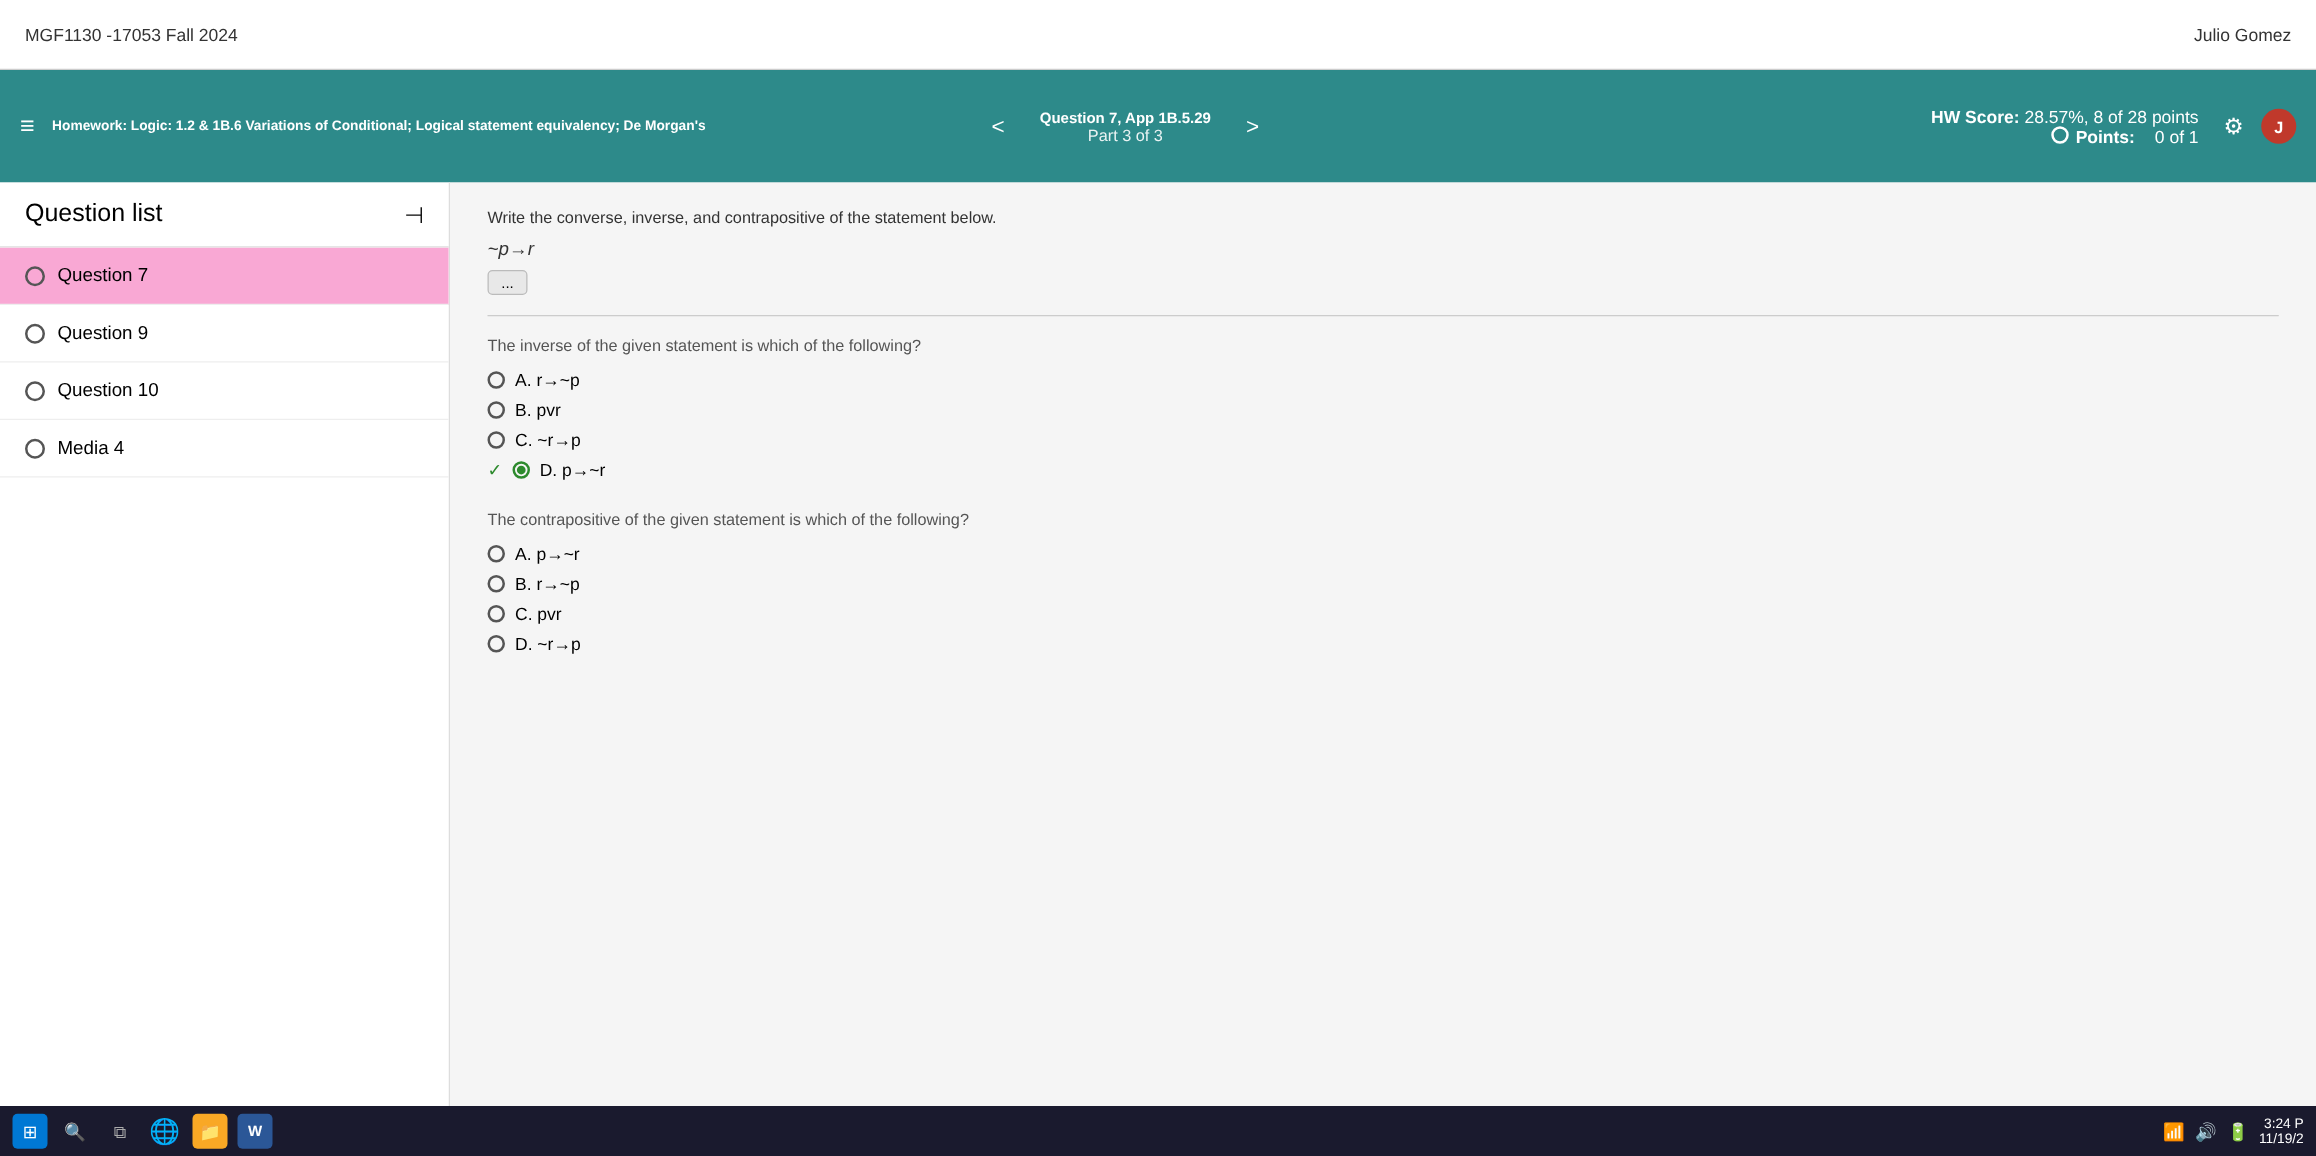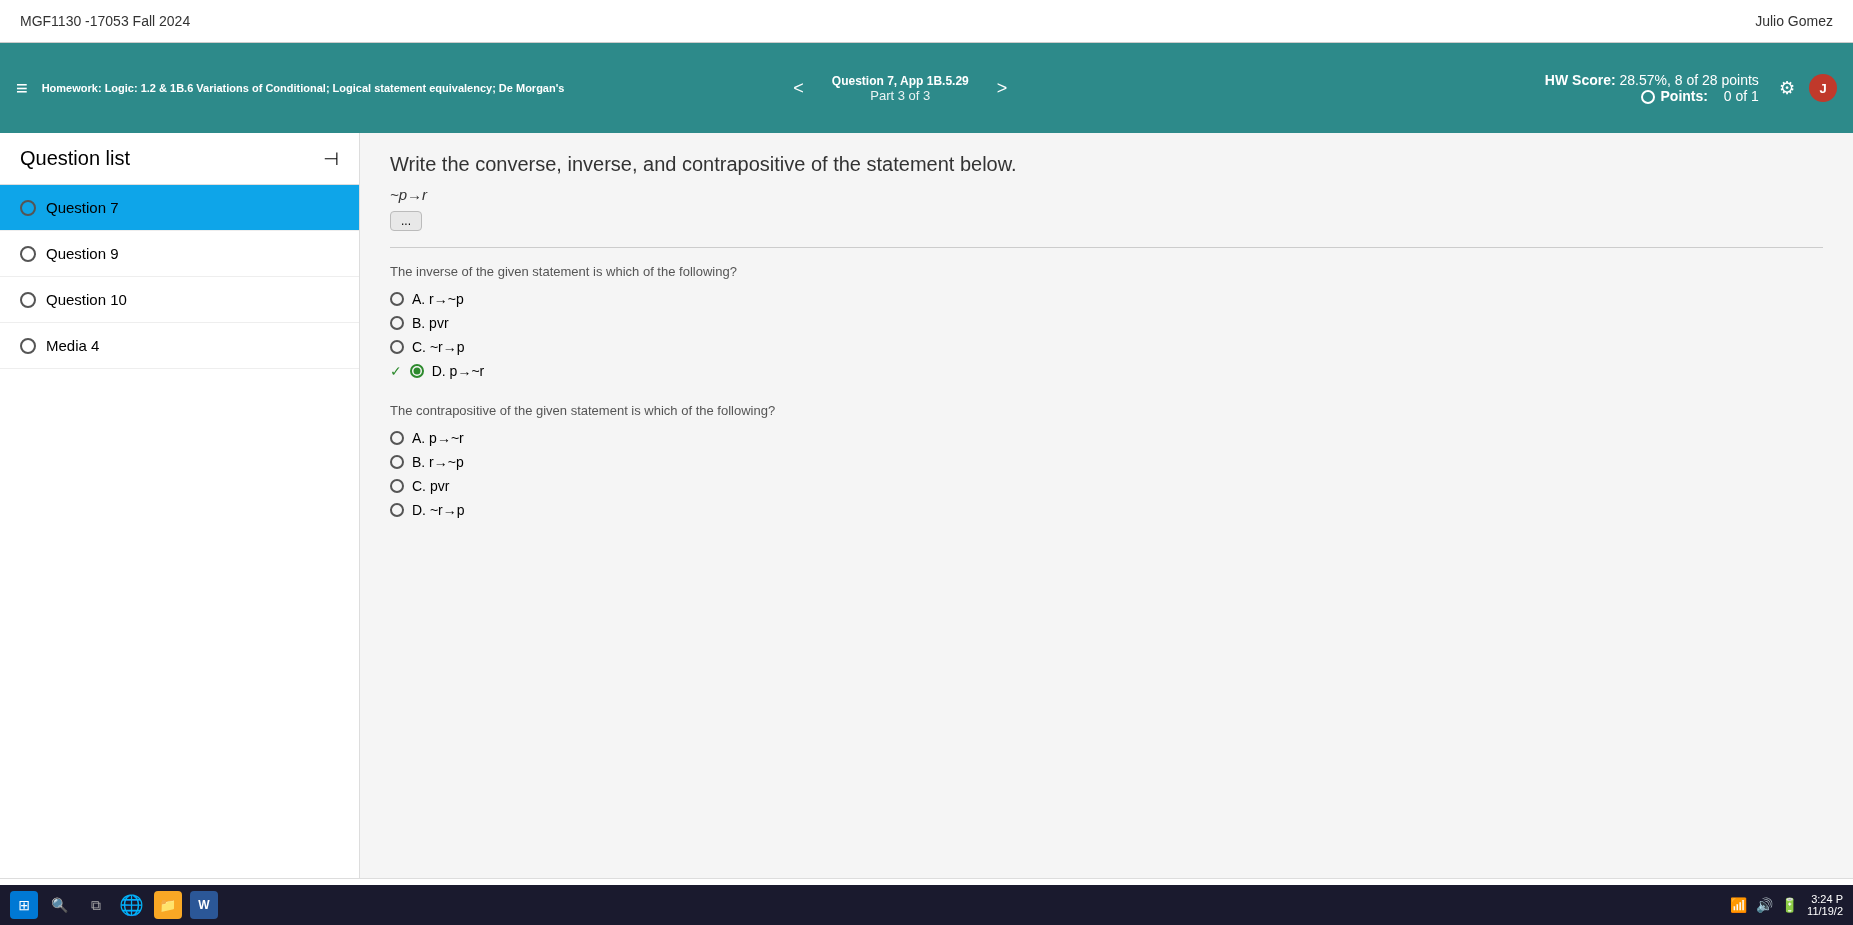--- a/index.html
+++ b/index.html
@@ -6,21 +6,21 @@
     body { font-family: Arial, sans-serif; background: #f0f0f0; width: 1853px; min-height: 925px; overflow-x: hidden; }
 
     
     .top-bar {
       background: #fff;
       border-bottom: 1px solid #ccc;
       padding: 8px 20px;
       display: flex;
       align-items: center;
       justify-content: space-between;
-      height: 43px;
+      height: 56px;
     }
     .top-bar-left { font-size: 14px; color: #333; font-weight: 500; }
     .top-bar-right { font-size: 14px; color: #333; }
 
     
     .header-bar {
       background: #2d8a8a;
       color: #fff;
       display: flex;
       align-items: center;
@@ -64,21 +64,21 @@
       font-size: 18px;
       padding: 4px 8px;
     }
     .header-score {
       flex: 1;
       display: flex;
       flex-direction: column;
       align-items: flex-end;
       font-size: 14px;
     }
-    .header-score .points { display: flex; align-items: flex-end; gap: 6px; }
+    .header-score .points { display: flex; align-items: flex-start; gap: 6px; }
     .header-score .circle-icon {
       width: 14px; height: 14px;
       border: 2px solid #fff;
       border-radius: 50%;
       display: inline-block;
     }
     .header-right-icons {
       display: flex;
       align-items: center;
       gap: 14px;
@@ -127,40 +127,40 @@
     .sidebar-list li {
       display: flex;
       align-items: center;
       padding: 14px 20px;
       border-bottom: 1px solid #eee;
       font-size: 15px;
       cursor: pointer;
       gap: 10px;
     }
     .sidebar-list li.active {
-      background: #0ea5e9;
+      background: #f9a8d4;
     }
     .sidebar-list li .radio-circle {
       width: 16px; height: 16px;
       border: 2px solid #555;
       border-radius: 50%;
       flex-shrink: 0;
     }
 
     
     .content-area {
       flex: 1;
       background: #f5f5f5;
       overflow-y: auto;
       padding: 20px 30px;
       position: relative;
     }
 
     .question-instruction {
-      font-size: 20px;
+      font-size: 13px;
       color: #333;
       margin-bottom: 10px;
     }
     .statement-display {
       font-size: 15px;
       color: #333;
       margin-bottom: 8px;
       font-style: italic;
     }
     .more-btn {

